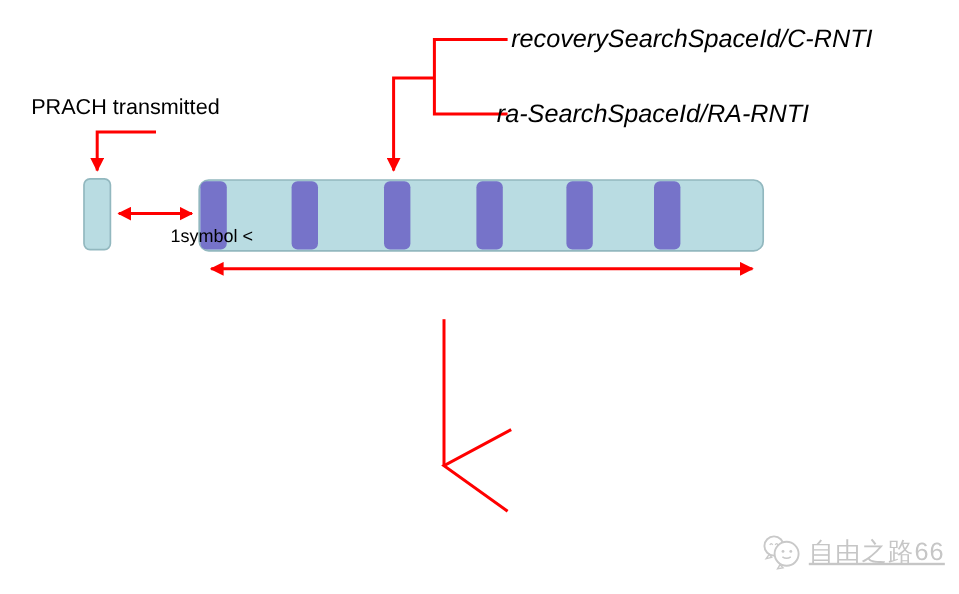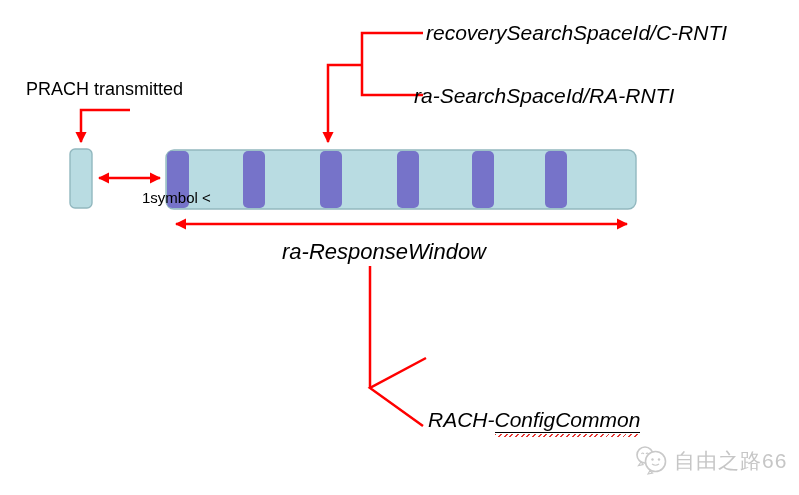--- a/index.html
+++ b/index.html
@@ -40,20 +40,21 @@
   }
   .watermark{
     position:absolute;left:634px;top:443px;
     display:flex;align-items:center;gap:4px;
   }
   .wm-text{
     font:400 21px/1.2 "Liberation Sans","DejaVu Sans",sans-serif;
     color:var(--wm);
     letter-spacing:1px;
     text-shadow:1px 1px 0 #ffffff;
+    text-decoration:underline;
   }
 </style>
 </head>
 <body>
 
 <div class="canvas">
 
   <svg class="layer" width="799" height="495" viewBox="0 0 799 495">
     <defs>
       <marker id="arr" viewBox="0 0 10 10" refX="9" refY="5" markerWidth="4.6" markerHeight="4.6" orient="auto-start-reverse">
@@ -90,24 +91,22 @@
   </svg>
 
   <div class="lbl plain-18" style="left:26px;top:79px">PRACH transmitted</div>
 
   <div class="lbl plain-15" style="left:94px;top:189px">1symbol &lt;</div>
 
   <div class="lbl ital-21" style="left:426px;top:21px">recoverySearchSpaceId/C-RNTI</div>
 
   <div class="lbl ital-21" style="left:414px;top:84px">ra-SearchSpaceId/RA-RNTI</div>
 
-  <div class="lbl ital-22" style="left:282px;top:239px">ra-ResponseWindow</div>
 
 
-  <div class="lbl ital-21" style="left:428px;top:408px"><span>RACH-</span><span class="uline">ConfigCommon</span></div>
 
   <div class="watermark">
     <svg width="36" height="36" viewBox="0 0 36 36">
       <circle cx="11" cy="12" r="8" fill="#ffffff" stroke="#c9c9c9" stroke-width="1.6"></circle>
       <path d="M7.5,11 q1.2,-2 2.4,0" fill="none" stroke="#c9c9c9" stroke-width="1.2"></path>
       <path d="M12,11 q1.2,-2 2.4,0" fill="none" stroke="#c9c9c9" stroke-width="1.2"></path>
       <path d="M7,19 l-2.5,3.5 l4.5,-1 z" fill="#ffffff" stroke="#c9c9c9" stroke-width="1.2"></path>
       <circle cx="21.5" cy="18.5" r="10" fill="#ffffff" stroke="#c9c9c9" stroke-width="1.6"></circle>
       <circle cx="18.5" cy="16.5" r="1.2" fill="#c9c9c9"></circle>
       <circle cx="25" cy="16.5" r="1.2" fill="#c9c9c9"></circle>

